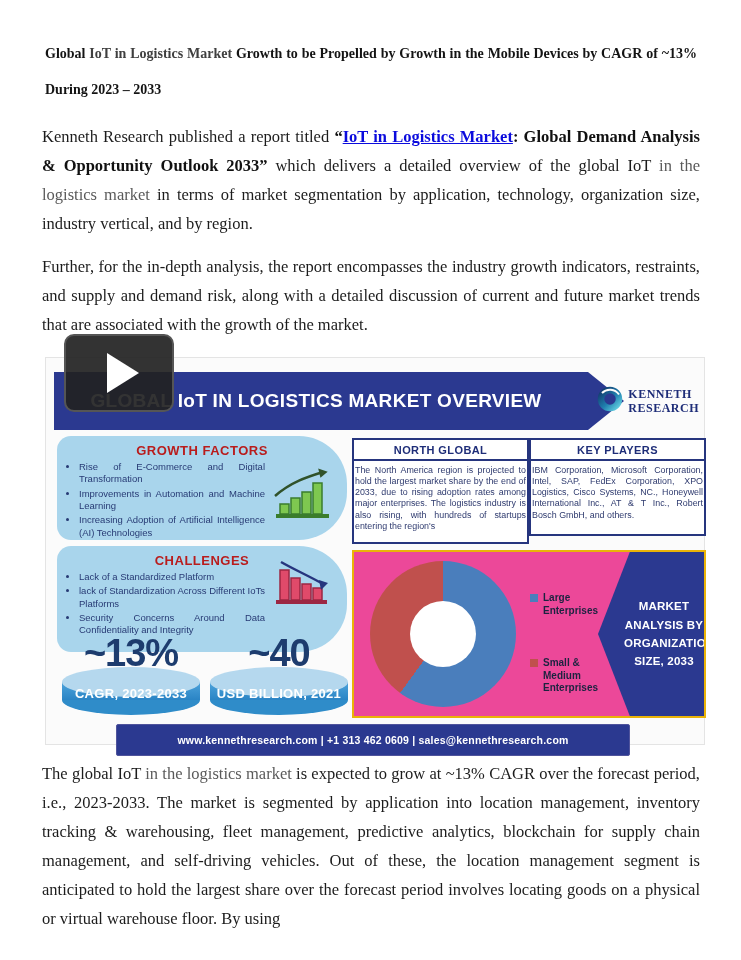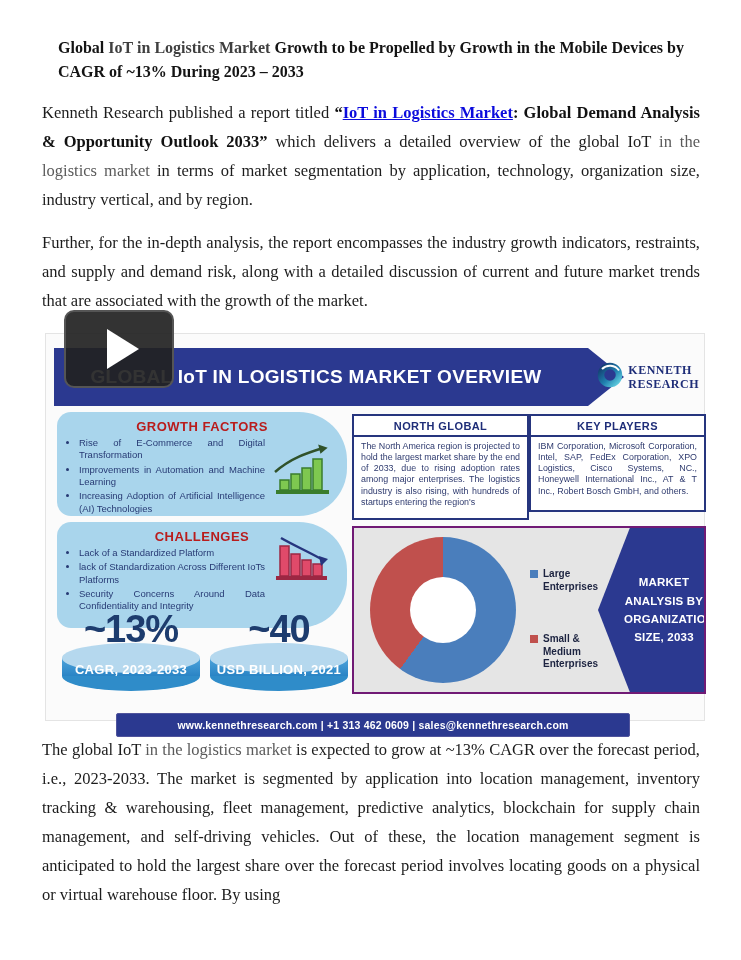--- a/index.html
+++ b/index.html
@@ -1,21 +1,21 @@
 <!DOCTYPE html>
 <html><head>
 <meta charset="utf-8">
 <style>
   html,body{margin:0;padding:0;background:#ffffff;}
   .page{position:relative;width:741px;height:960px;background:#fff;overflow:hidden;
         font-family:"Liberation Serif", serif;color:#1a1a1a;}
   .content{position:absolute;left:42px;top:0;width:658px;}
 
   
-  .headline{margin:36px 16px 0;font-size:16px;line-height:24px;font-weight:bold;
+  .headline{margin:36px 3px 0;font-size:14px;line-height:36px;font-weight:bold;
             text-align:justify;color:#141414;}
   .headline .soft{color:#3f3f3f;}
   .para{margin:14px 0 0;font-size:16.5px;line-height:29px;text-align:justify;color:#1c1c1c;}
   .para .bold{font-weight:bold;color:#111;}
   .para .gray{color:#5a5a5a;}
   .para a.report-link{color:#0b0bdd;font-weight:bold;text-decoration:underline;}
 
   
   .infographic{position:relative;margin-top:18px;margin-left:3px;width:660px;height:388px;
                background:#fbfbfb;border:1px solid #e4e4e4;box-sizing:border-box;
@@ -59,45 +59,45 @@
   .disc .cyl-top{position:absolute;top:29px;left:0;width:100%;height:30px;border-radius:50%;
                  background:#b5d8ee;z-index:4;}
   .disc .lbl{position:absolute;top:48px;left:0;width:100%;text-align:center;z-index:7;
              color:#fff;font-weight:bold;font-size:13px;letter-spacing:.3px;}
   .disc1{left:16px;width:138px;}
   .disc2{left:164px;width:138px;}
 
   .nbox{position:absolute;background:#fff;border:2px solid #26357e;box-sizing:border-box;}
   .nbox .nb-title{text-align:center;font-size:11px;font-weight:800;color:#1e2d78;
                   letter-spacing:.4px;padding:4px 0 3px;border-bottom:2px solid #26357e;}
-  .nbox .nb-body{padding:4px 7px;font-size:8.9px;line-height:1.25;color:#2e3a6e;
+  .nbox .nb-body{padding:4px 1px;font-size:8.9px;line-height:1.25;color:#2e3a6e;
                  text-align:justify;}
   .na-box{left:306px;top:80px;width:177px;height:106px;}
   .kp-box{left:483px;top:80px;width:177px;height:98px;}
 
-  .donut-box{position:absolute;left:306px;top:192px;width:354px;height:168px;background:#e5e5e5;
-             border:2px solid #701a75;box-sizing:border-box;}
+  .donut-box{position:absolute;left:306px;top:192px;width:354px;height:168px;background:#ec4899;
+             border:2px solid #eab308;box-sizing:border-box;}
   .donut{position:absolute;left:16px;top:9px;width:146px;height:146px;border-radius:50%;
          background:conic-gradient(#4a7ebc 0 216deg,#c0504d 216deg 360deg);}
   .donut::after{content:"";position:absolute;inset:40px;background:#fff;border-radius:50%;}
   .legend{position:absolute;left:176px;top:40px;width:80px;}
   .legend-item{display:flex;gap:5px;margin-bottom:40px;align-items:flex-start;}
   .legend-swatch{width:8px;height:8px;margin-top:2px;flex:0 0 8px;}
   .legend-label{font-size:10px;font-weight:600;color:#1c2340;line-height:1.25;}
   .sw-blue{background:#4a7ebc;}
   .sw-red{background:#c0504d;}
   .market-arrow{position:absolute;right:0;top:0;width:106px;height:100%;background:#2b3990;
                 clip-path:polygon(30% 0,100% 0,100% 100%,30% 100%,0 50%);
                 display:flex;align-items:center;justify-content:flex-end;}
   .market-arrow .ma-text{width:80px;margin-right:0px;text-align:center;color:#fff;
                          font-size:11.5px;font-weight:800;line-height:1.6;letter-spacing:.2px;}
 
-  .contact-bar{position:absolute;left:70px;top:366px;width:514px;height:24px;background:#2b3990;
+  .contact-bar{position:absolute;left:70px;top:366px;width:514px;height:32px;background:#2b3990;
                border:1px solid #50549c;border-radius:2px;display:flex;align-items:center;
-               justify-content:center;box-sizing:border-box;margin-top:13px;}
+               justify-content:center;box-sizing:border-box;}
   .contact-bar span{color:#fff;font-size:10.5px;font-weight:bold;letter-spacing:.2px;}
 </style>
 </head>
 <body>
 
 <div class="page">
   <div class="content">
 
     <h1 class="headline"><span>Global </span><span class="soft">IoT in Logistics Market </span><span>Growth to be Propelled by Growth in the Mobile Devices by CAGR of ~13% During 2023 – 2033</span></h1>
 

